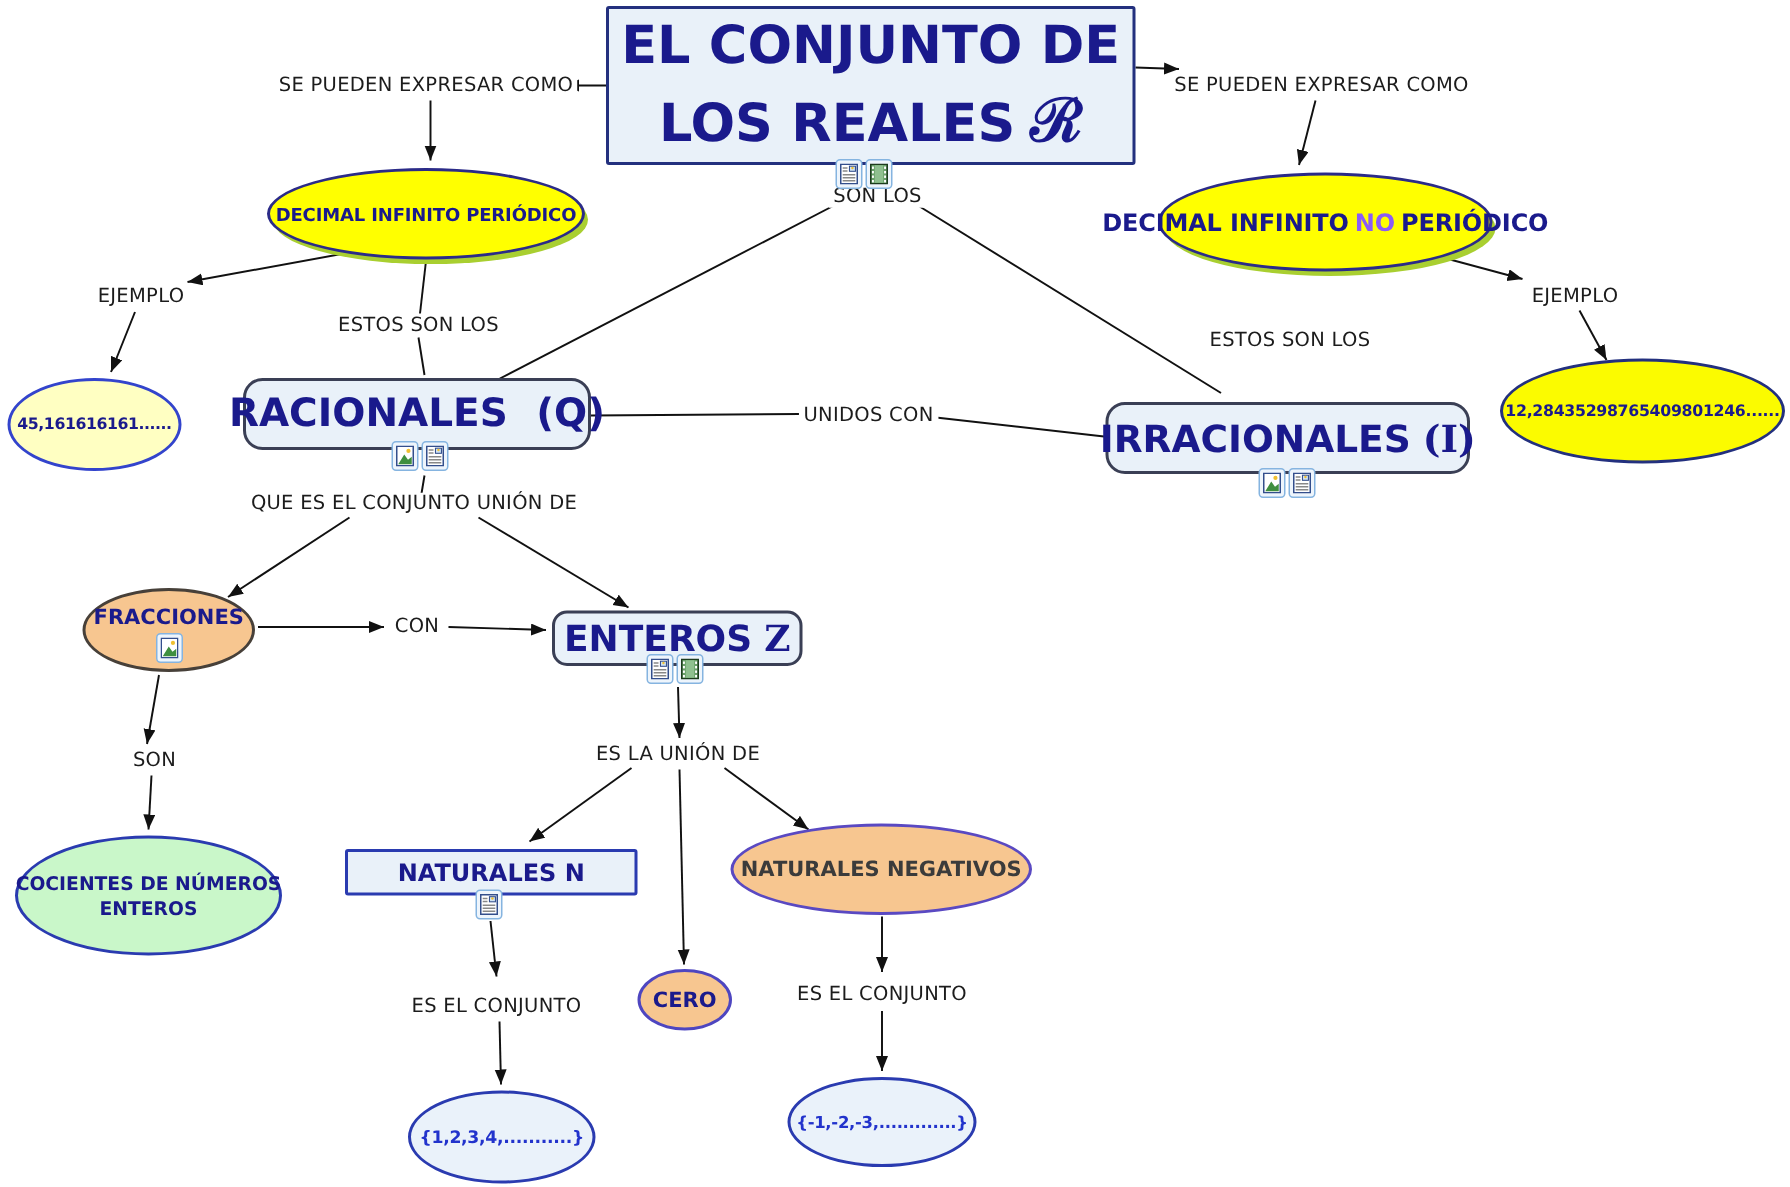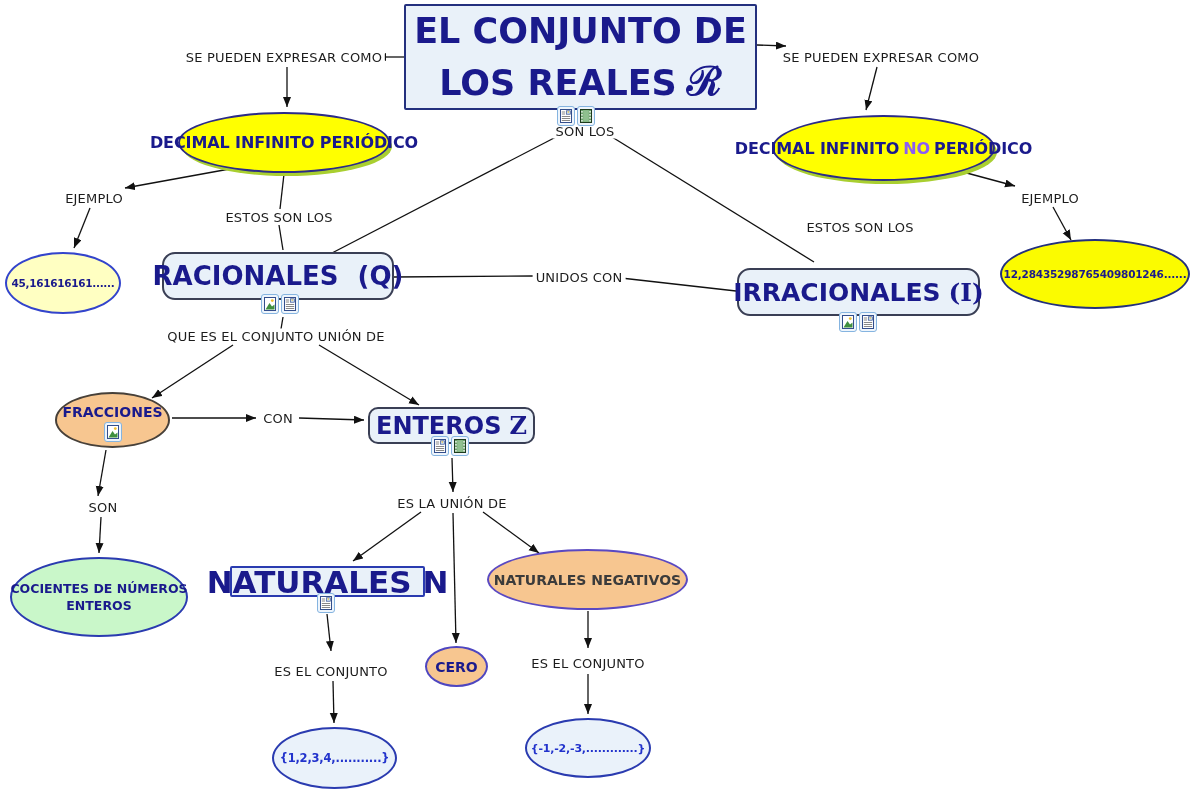--- a/index.html
+++ b/index.html
@@ -16,31 +16,31 @@
   .rect{background:#e9f1f9;border:2px solid #23307e;}
   .round{border-radius:13px;border-color:#3a3f55;}
   .ellipse{border-radius:50%;}
   .sym{margin-left:8px;}
   .serif-sym{font-family:"DejaVu Serif","Liberation Serif",serif;}
   .red{color:#8b5cf6;margin:0 4px;}
   #title-box{left:404px;top:4px;width:353px;height:106px;font-size:35px;line-height:49px;
              flex-direction:column;border-radius:2px;}
   #title-box .script{font-family:"DejaVu Serif",serif;font-size:40px;margin-left:10px;}
   #decimal-periodico{left:178px;top:112px;width:212px;height:61px;background:#ffff00;
-      border:2px solid #2b2b88;font-size:16px;letter-spacing:-.1px;box-shadow:3px 4px 0 -1px #a9cf30;}
+      border:2px solid #2b2b88;font-size:12px;letter-spacing:-.1px;box-shadow:3px 4px 0 -1px #a9cf30;}
   #decimal-no-periodico{left:772px;top:115px;width:223px;height:66px;background:#ffff00;
       border:2px solid #2b2b88;font-size:16px;letter-spacing:-.1px;box-shadow:3px 4px 0 -1px #a9cf30;}
   #ejemplo-racional{left:5px;top:252px;width:116px;height:62px;background:#ffffc2;
       border:2px solid #3344cc;font-size:10.5px;letter-spacing:-.3px;}
   #ejemplo-irracional{left:1000px;top:239px;width:190px;height:70px;background:#fbfb00;
       border:2px solid #23307e;font-size:10.5px;letter-spacing:-.2px;}
   #racionales{left:162px;top:252px;width:232px;height:48px;font-size:26px;gap:11px;}
   #irracionales{left:737px;top:268px;width:243px;height:48px;font-size:25px;}
   #enteros{left:368px;top:407px;width:167px;height:37px;font-size:24px;border-radius:10px;}
-  #naturales{left:230px;top:566px;width:195px;height:31px;font-size:31px;
+  #naturales{left:230px;top:566px;width:195px;height:31px;font-size:16px;
       border:2px solid #2a3bb0;border-radius:2px;}
   #fracciones{left:55px;top:392px;width:115px;height:56px;background:#f7c690;
       border:2px solid #474039;font-size:14px;flex-direction:column;padding-top:6px;}
   #cocientes{left:10px;top:557px;width:178px;height:80px;background:#c9f7c9;
       border:2px solid #2a3bb0;font-size:12.5px;line-height:17px;flex-direction:column;}
   #cero{left:425px;top:646px;width:63px;height:41px;background:#f7c690;border:2px solid #4e46c0;font-size:14px;}
   #naturales-negativos{left:487px;top:549px;width:201px;height:61px;background:#f7c690;
       border:2px solid #5a49c2;font-size:14px;color:#3b3b3b;}
   #conjunto-naturales{left:272px;top:727px;width:125px;height:62px;background:#eaf2fa;
       border:2px solid #2a3bb0;font-size:11.5px;color:#2233cc;letter-spacing:-.2px;}

